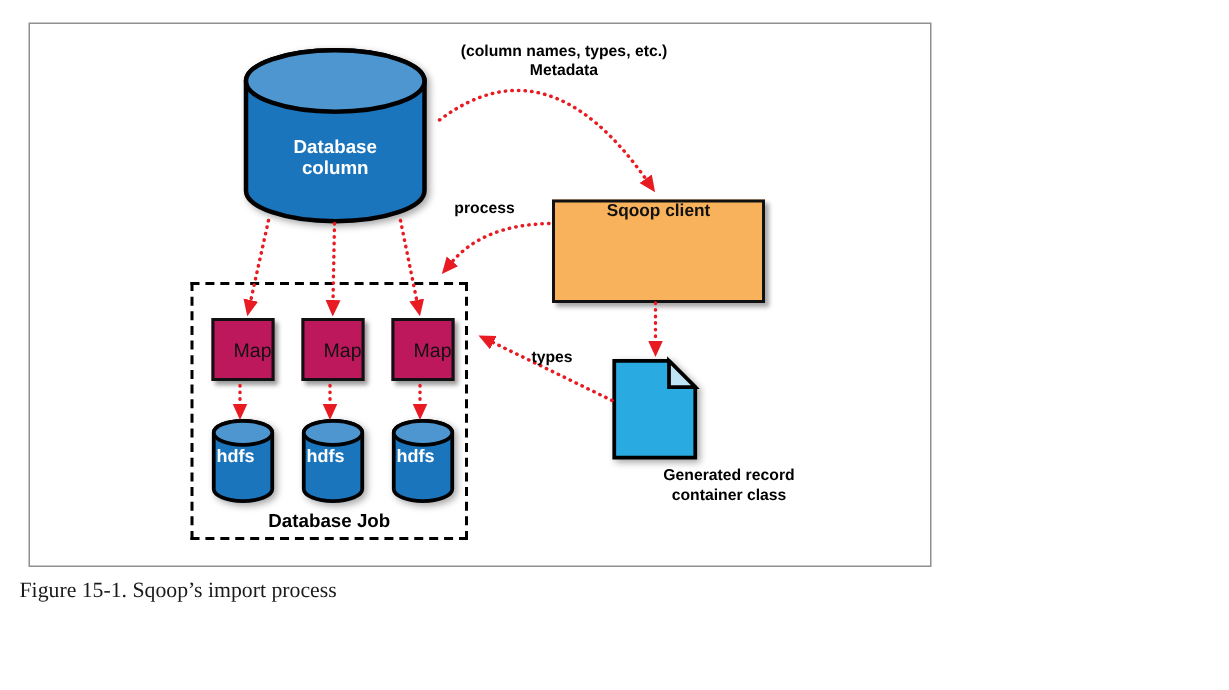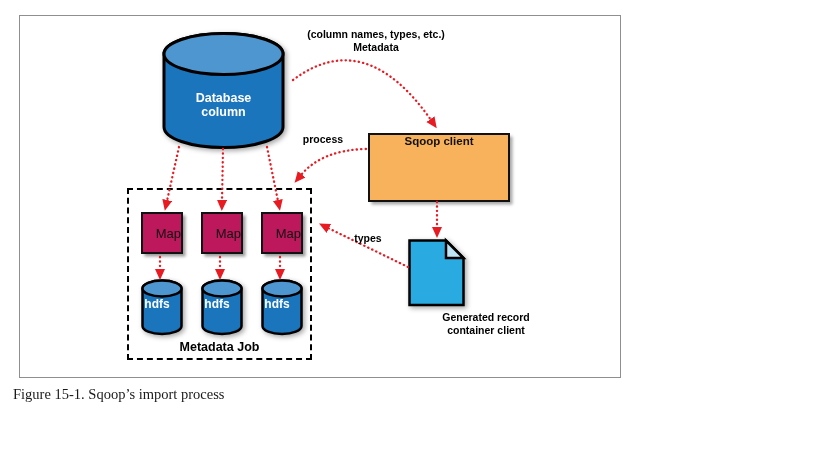--- a/index.html
+++ b/index.html
@@ -103,21 +103,21 @@
 
     <div class="float-label" style="left:303px; top:117px;">process</div>
 
     <div class="float-label" style="left:348px; top:216px;">types</div>
 
     <div class="sqoop-box">
       <span>Sqoop client</span>
     </div>
 
     <div class="mr-box">
-      <div class="mr-label">Metadata Job</div>
+      <div class="mr-label">Database Job</div>
     </div>
 
     <div class="map-box" style="left:121px; top:196px;">
       <span>Map</span>
     </div>
     <div class="map-box" style="left:181px; top:196px;">
       <span>Map</span>
     </div>
     <div class="map-box" style="left:241px; top:196px;">
       <span>Map</span>
@@ -146,21 +146,21 @@
     </div>
 
     <div class="abs" style="left:388px; top:223px; width:58px; height:68px;">
       <svg class="shape-svg cyl-shadow" width="58" height="68" viewBox="0 0 58 68">
         <path d="M1.5,1.5 L38,1.5 L55.5,19 L55.5,66 L1.5,66 Z" stroke="#000" stroke-width="2.5" stroke-linejoin="miter" fill="#29abe2"></path>
         <path d="M38,1.5 L55.5,19 L38,19 Z" stroke="#000" stroke-width="2.5" stroke-linejoin="miter" fill="#bfe4f6"></path>
       </svg>
     </div>
     <div class="float-label" style="left:442px; top:295px;margin-left:24px;">
       <div>Generated record</div>
-      <div>container client</div>
+      <div>container class</div>
     </div>
 
     <svg class="arrows" viewBox="0 0 600 361">
       <defs>
         <marker id="arrowhead" markerUnits="userSpaceOnUse" markerWidth="13" markerHeight="12" refX="1" refY="5" orient="auto">
           <path d="M0,0 L11,5 L0,10 Z" fill="#e81b23"></path>
         </marker>
       </defs>
       <path class="arrow" d="M159,131 L147,185" marker-end="url(#arrowhead)"></path>
       <path class="arrow" d="M203,133 L202,185" marker-end="url(#arrowhead)"></path>

